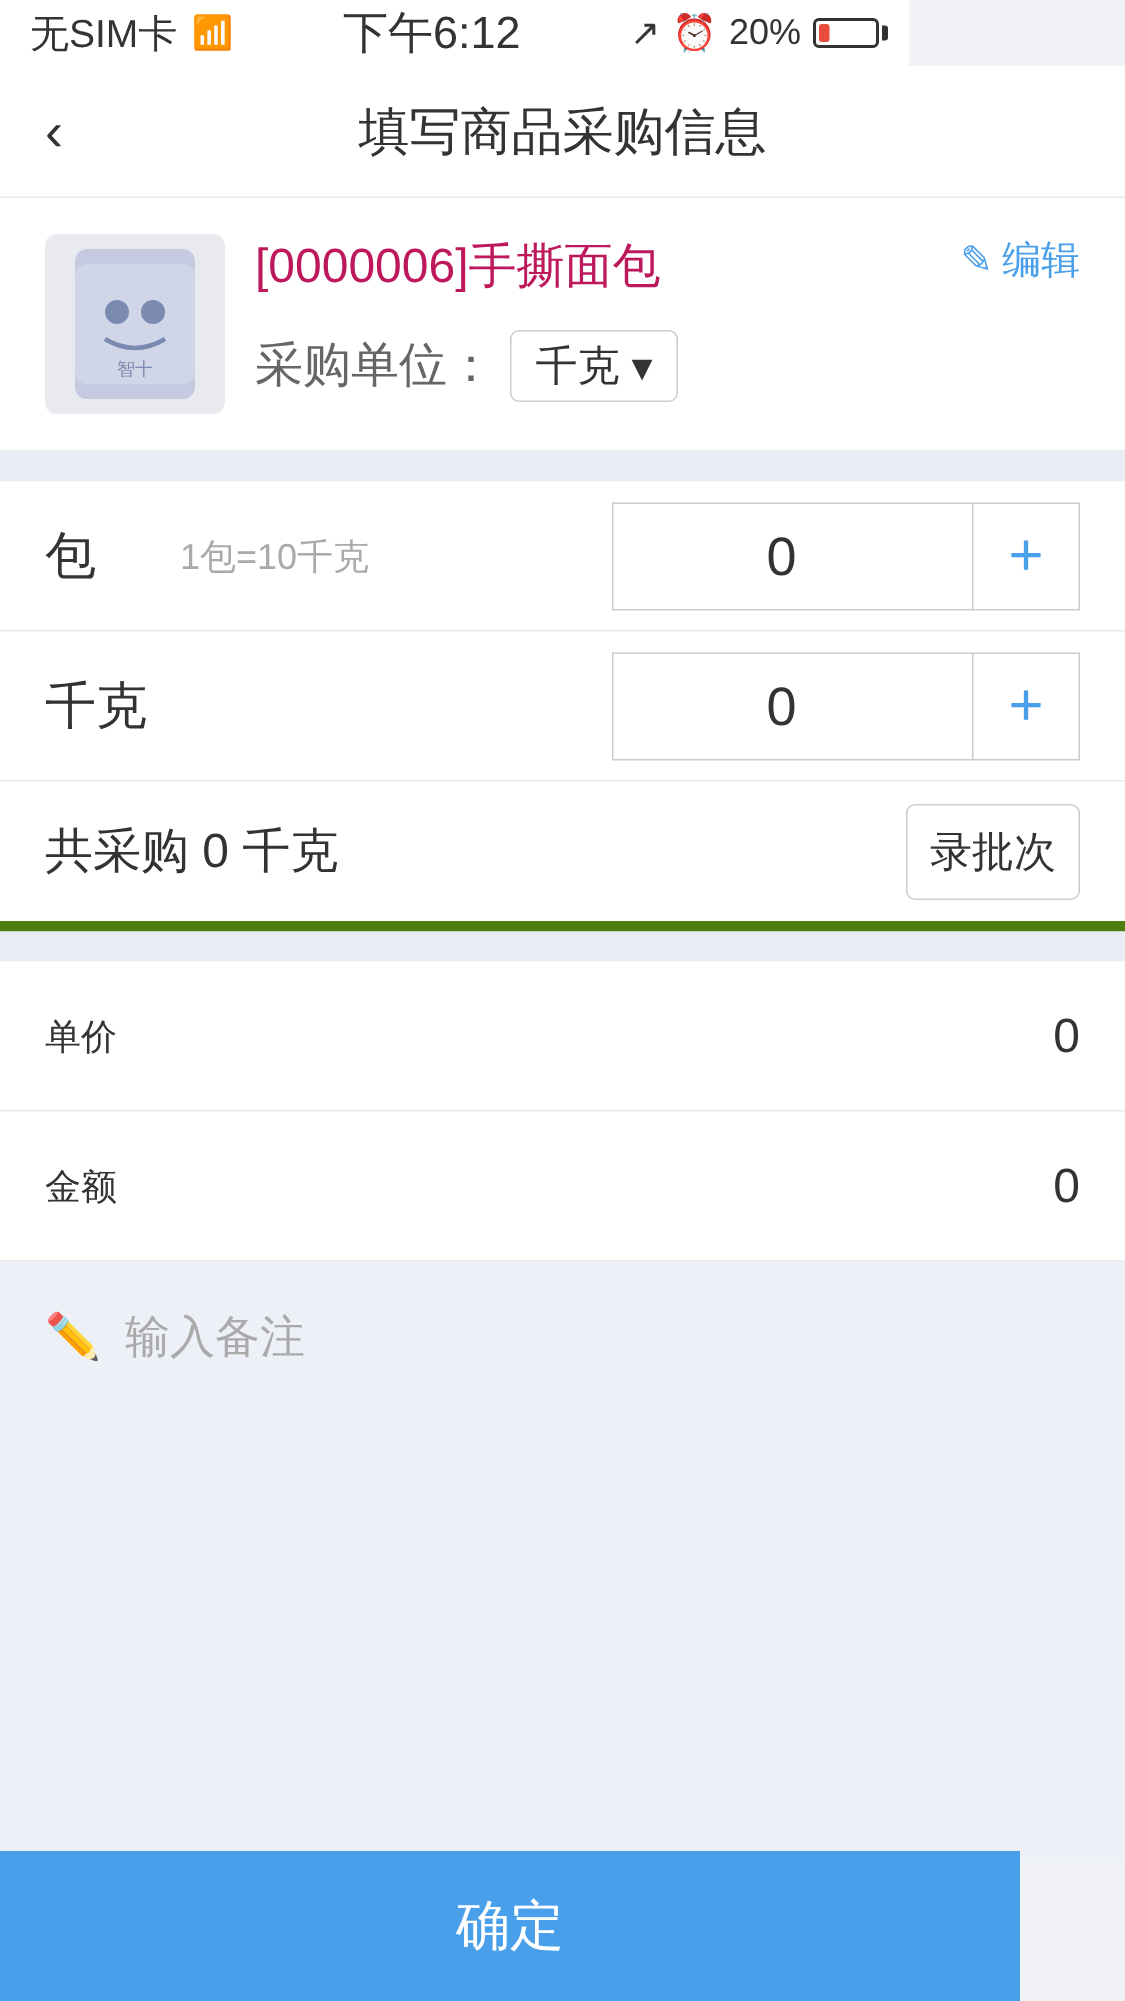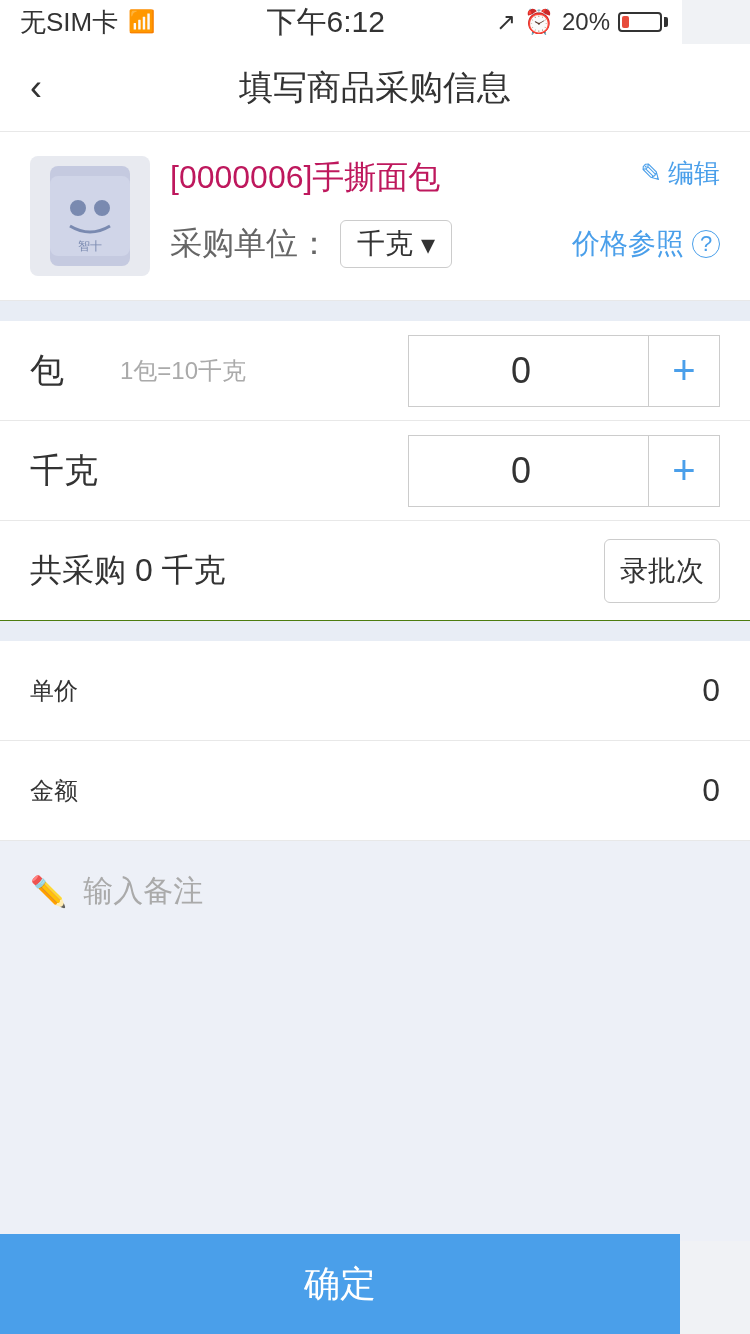--- a/index.html
+++ b/index.html
@@ -8,21 +8,21 @@
       width: 750px;
       min-height: 1334px;
       font-family: -apple-system, "PingFang SC", "Helvetica Neue", Arial, sans-serif;
       background: #f0f2f5;
       font-size: 32px;
       color: #333;
     }
 
     
     .status-bar {
-      width: 682px;
+      width: 606px;
       height: 44px;
       background: #fff;
       display: flex;
       align-items: center;
       justify-content: space-between;
       padding: 0 20px;
       font-size: 26px;
       color: #333;
     }
     .status-left { display: flex; align-items: center; gap: 10px; }
@@ -206,21 +206,21 @@
       cursor: pointer;
     }
 
     
     .total-row {
       display: flex;
       align-items: center;
       padding: 0 30px;
       height: 100px;
       background: #fff;
-      border-bottom: 1px solid #4d7c0f;
+      border-bottom: 7px solid #4d7c0f;
     }
     .total-text {
       font-size: 32px;
       color: #333;
     }
     .batch-btn {
       margin-left: auto;
       border: 1px solid #ccc;
       border-radius: 6px;
       padding: 12px 15px;
@@ -341,24 +341,20 @@
       </span>
     </div>
     <div class="product-unit-row">
       <div style="display:flex;align-items:center;">
         <span class="unit-label">采购单位：</span>
         <div class="unit-dropdown">
           <span>千克</span>
           <span>▾</span>
         </div>
       </div>
-      <span class="price-ref">
-        <span>价格参照</span>
-        <span style="border:1px solid #4a9fea;border-radius:50%;width:28px;height:28px;display:inline-flex;align-items:center;justify-content:center;font-size:22px;">?</span>
-      </span>
     </div>
   </div>
 </div>
 
 <div class="divider-band"></div>
 
 <div class="input-section">
 
   <div class="input-row">
     <span class="input-row-label">包</span>

